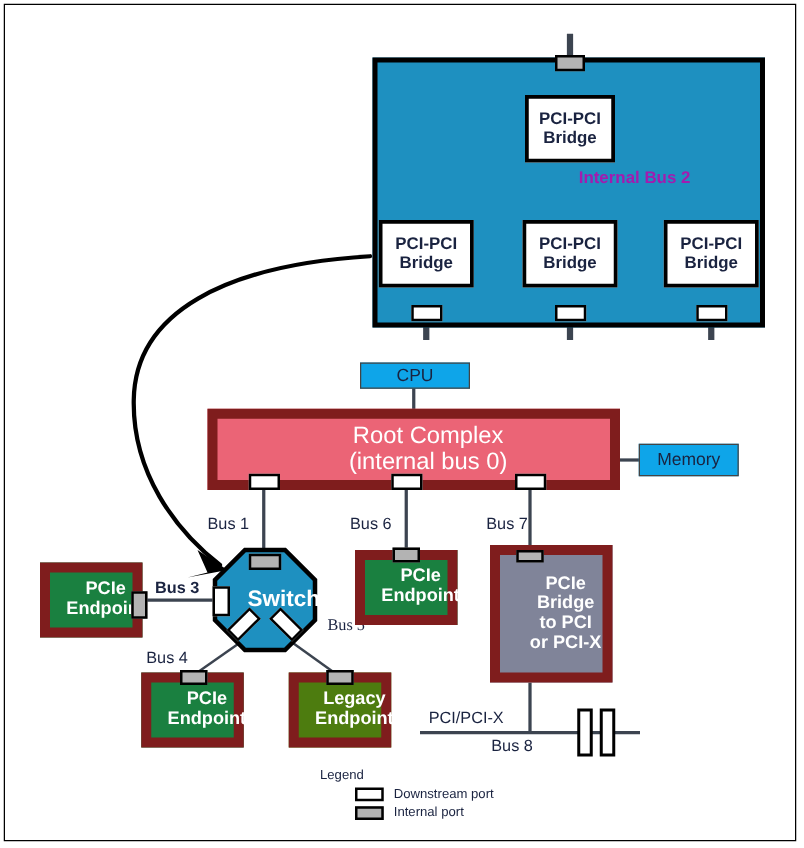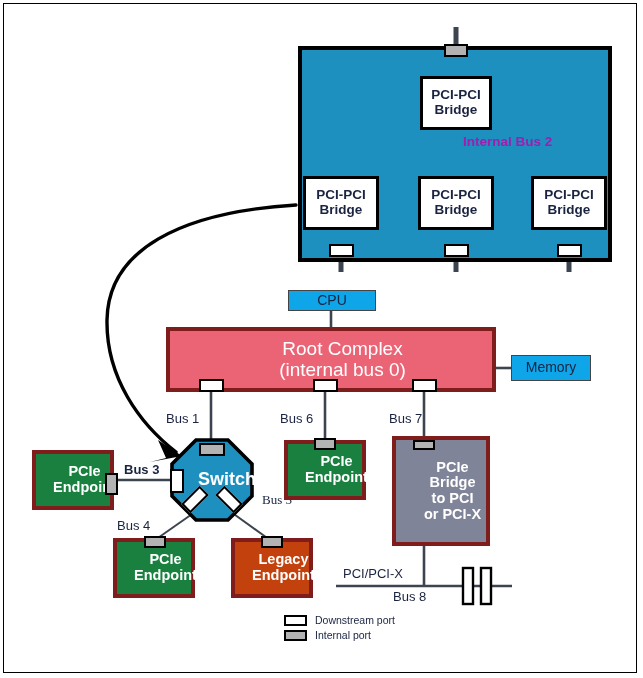--- a/index.html
+++ b/index.html
@@ -40,21 +40,21 @@
     position: absolute;
     box-sizing: border-box;
     display: flex;
     align-items: center;
     justify-content: center;
     text-align: center;
     line-height: 1.08;
     white-space: pre-line;
   }
   .heavy {
-    border: 4px solid #7f1d1d;
+    border: 8px solid #7f1d1d;
     padding-left: 23px;
   }
   .thin {
     border: 1.4px solid #444444;
     background: #0ea5e9;
     color: #1a2340;
   }
   .blue-region {
     background: #1e90c0;
     border: 4px solid #000000;
@@ -71,21 +71,21 @@
     color: #ffffff;
     font-size: 19px;
   }
   .green {
     background: #1a8040;
     color: #ffffff;
     font-size: 14.5px;
     font-weight: 700;
   }
   .orange {
-    background: #c2410c;
+    background: #4d7c0f;
     color: #ffffff;
     font-size: 14.5px;
     font-weight: 700;
   }
   .slate {
     background: #808499;
     color: #ffffff;
     font-size: 14.5px;
     font-weight: 700;
   }
@@ -274,20 +274,21 @@
   <div class="node heavy slate" style="left:392px; top:436px; width:98px; height:110px;">PCIe
 Bridge
 to PCI
 or PCI-X</div>
   <div class="port port-up" style="left:413px; top:440px; width:22px; height:10px;"></div>
 
   <div class="lbl" style="left:343px; top:566px;">PCI/PCI-X</div>
   <div class="lbl" style="left:393px; top:589px;">Bus 8</div>
 
   <div id="legend">
+    <div class="legend-title">Legend</div>
     <div class="legend-row">
       <span class="legend-swatch" style="background:#ffffff;"></span>
       <span class="legend-text">Downstream port</span>
     </div>
     <div class="legend-row">
       <span class="legend-swatch" style="background:#b3b3b3;"></span>
       <span class="legend-text">Internal port</span>
     </div>
   </div>
 

